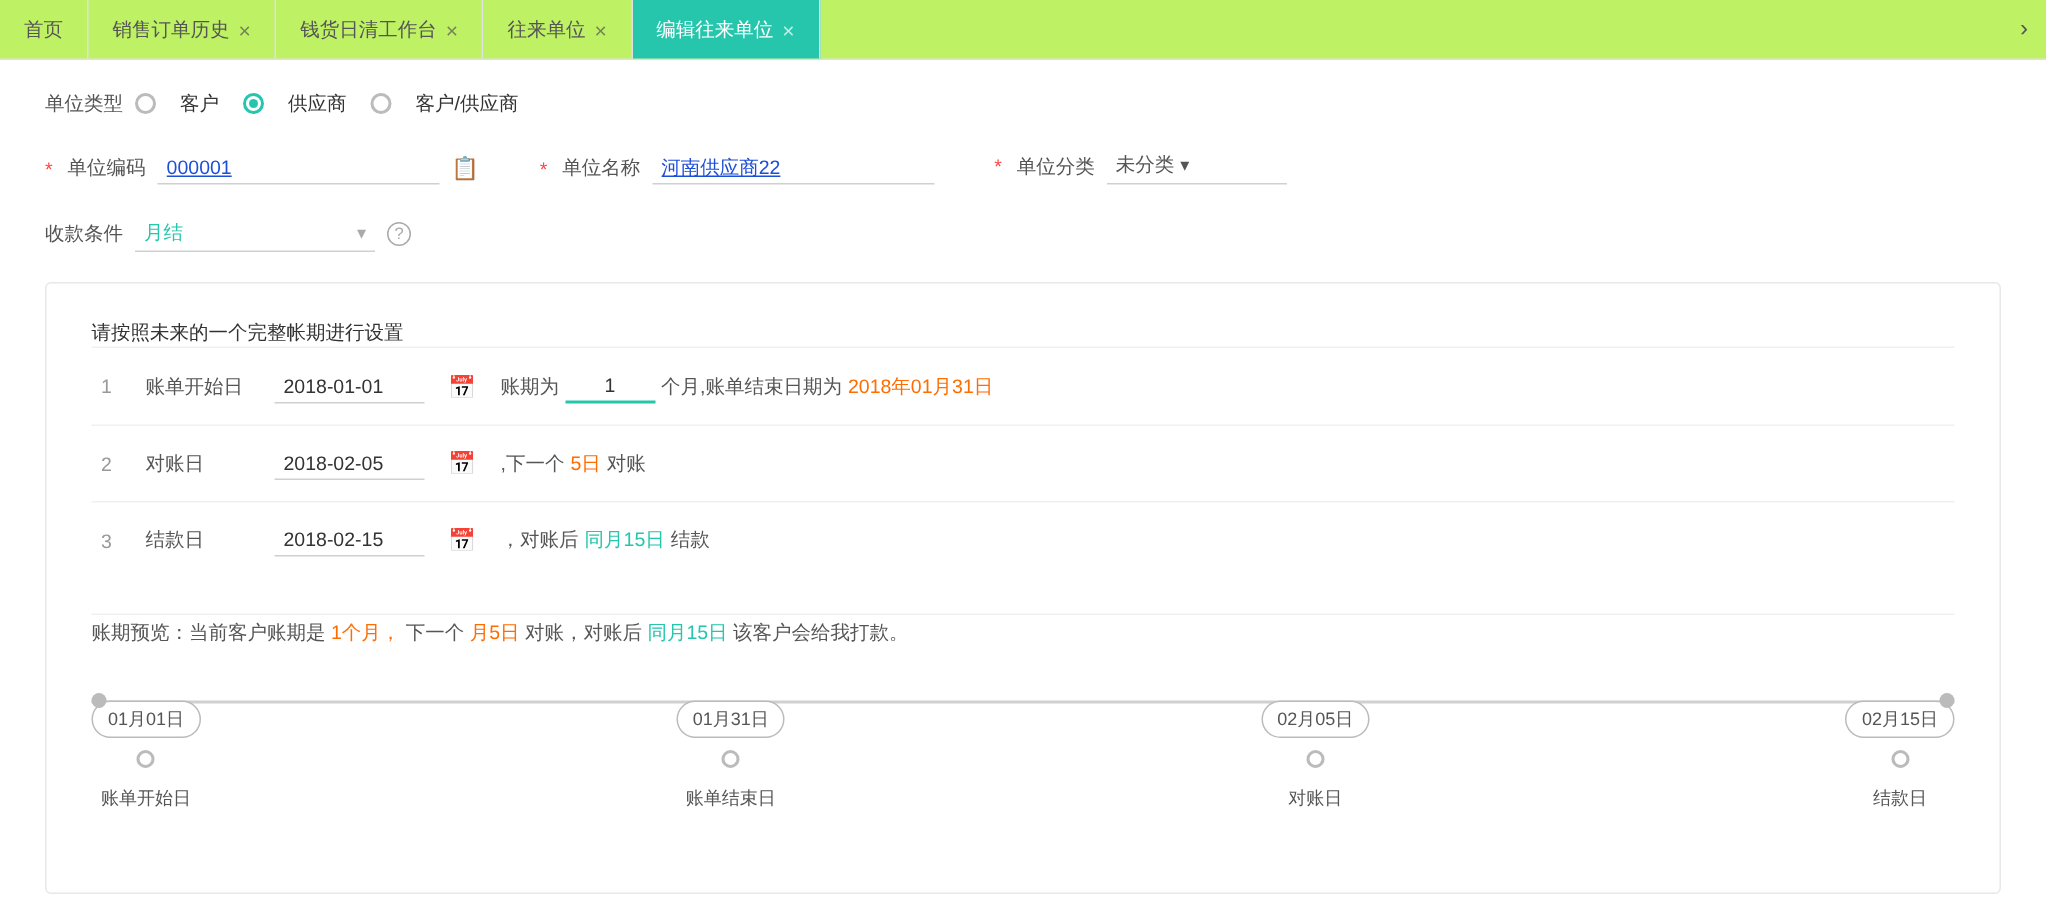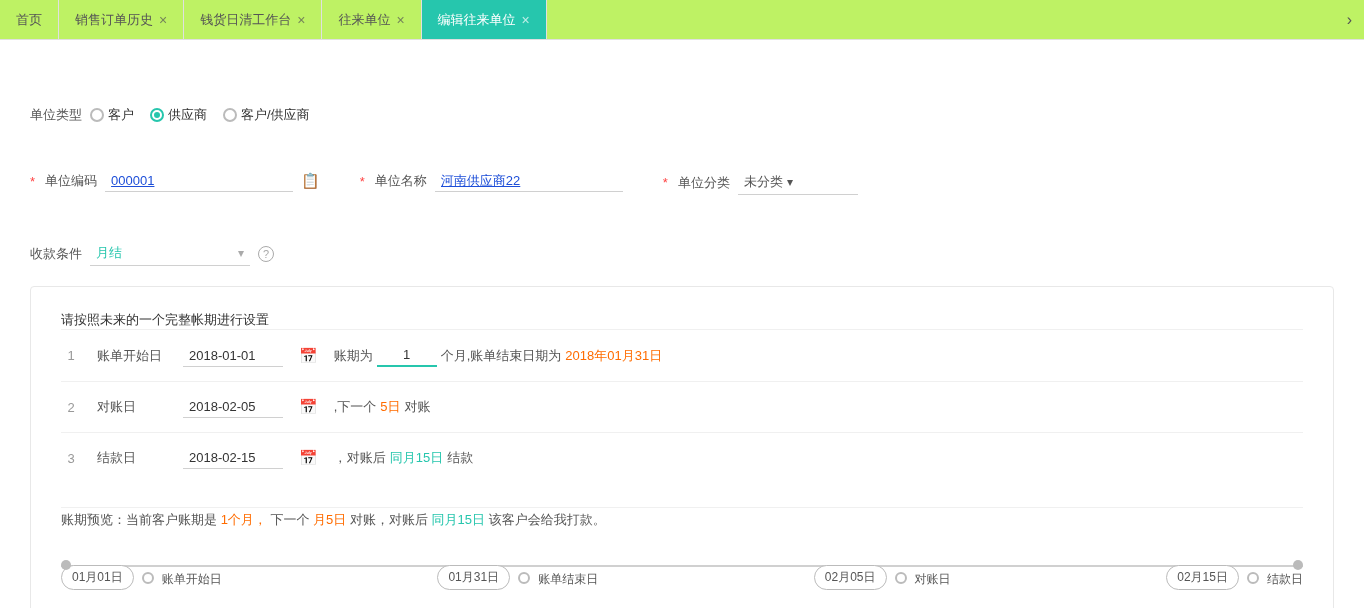--- a/index.html
+++ b/index.html
@@ -47,24 +47,23 @@
     
     .main-content {
       padding: 20px 30px;
       background: #fff;
       min-height: calc(100vh - 40px);
     }
 
     
     .form-row {
       display: flex;
-      align-items: flex-start;
+      align-items: flex-end;
       margin-bottom: 20px;
       gap: 0;
-      margin-top: 46px;
     }
     .form-group {
       display: flex;
       align-items: center;
       margin-right: 40px;
       gap: 8px;
     }
     .form-label {
       color: #555;
       white-space: nowrap;
@@ -85,21 +84,21 @@
       text-decoration: underline;
     }
     .radio-group {
       display: flex;
       align-items: center;
       gap: 16px;
     }
     .radio-item {
       display: flex;
       align-items: center;
-      gap: 4px;
+      gap: 16px;
       cursor: pointer;
     }
     .radio-circle {
       width: 14px;
       height: 14px;
       border-radius: 50%;
       border: 2px solid #bbb;
       display: flex;
       align-items: center;
       justify-content: center;
@@ -248,21 +247,21 @@
     }
     .timeline-points {
       display: flex;
       justify-content: space-between;
       width: 100%;
       position: relative;
       z-index: 1;
     }
     .timeline-point {
       display: flex;
-      flex-direction: row;
+      flex-direction: column;
       align-items: center;
       gap: 8px;
     }
     .timeline-dot {
       width: 12px;
       height: 12px;
       border-radius: 50%;
       background: #fff;
       border: 2px solid #bbb;
     }

